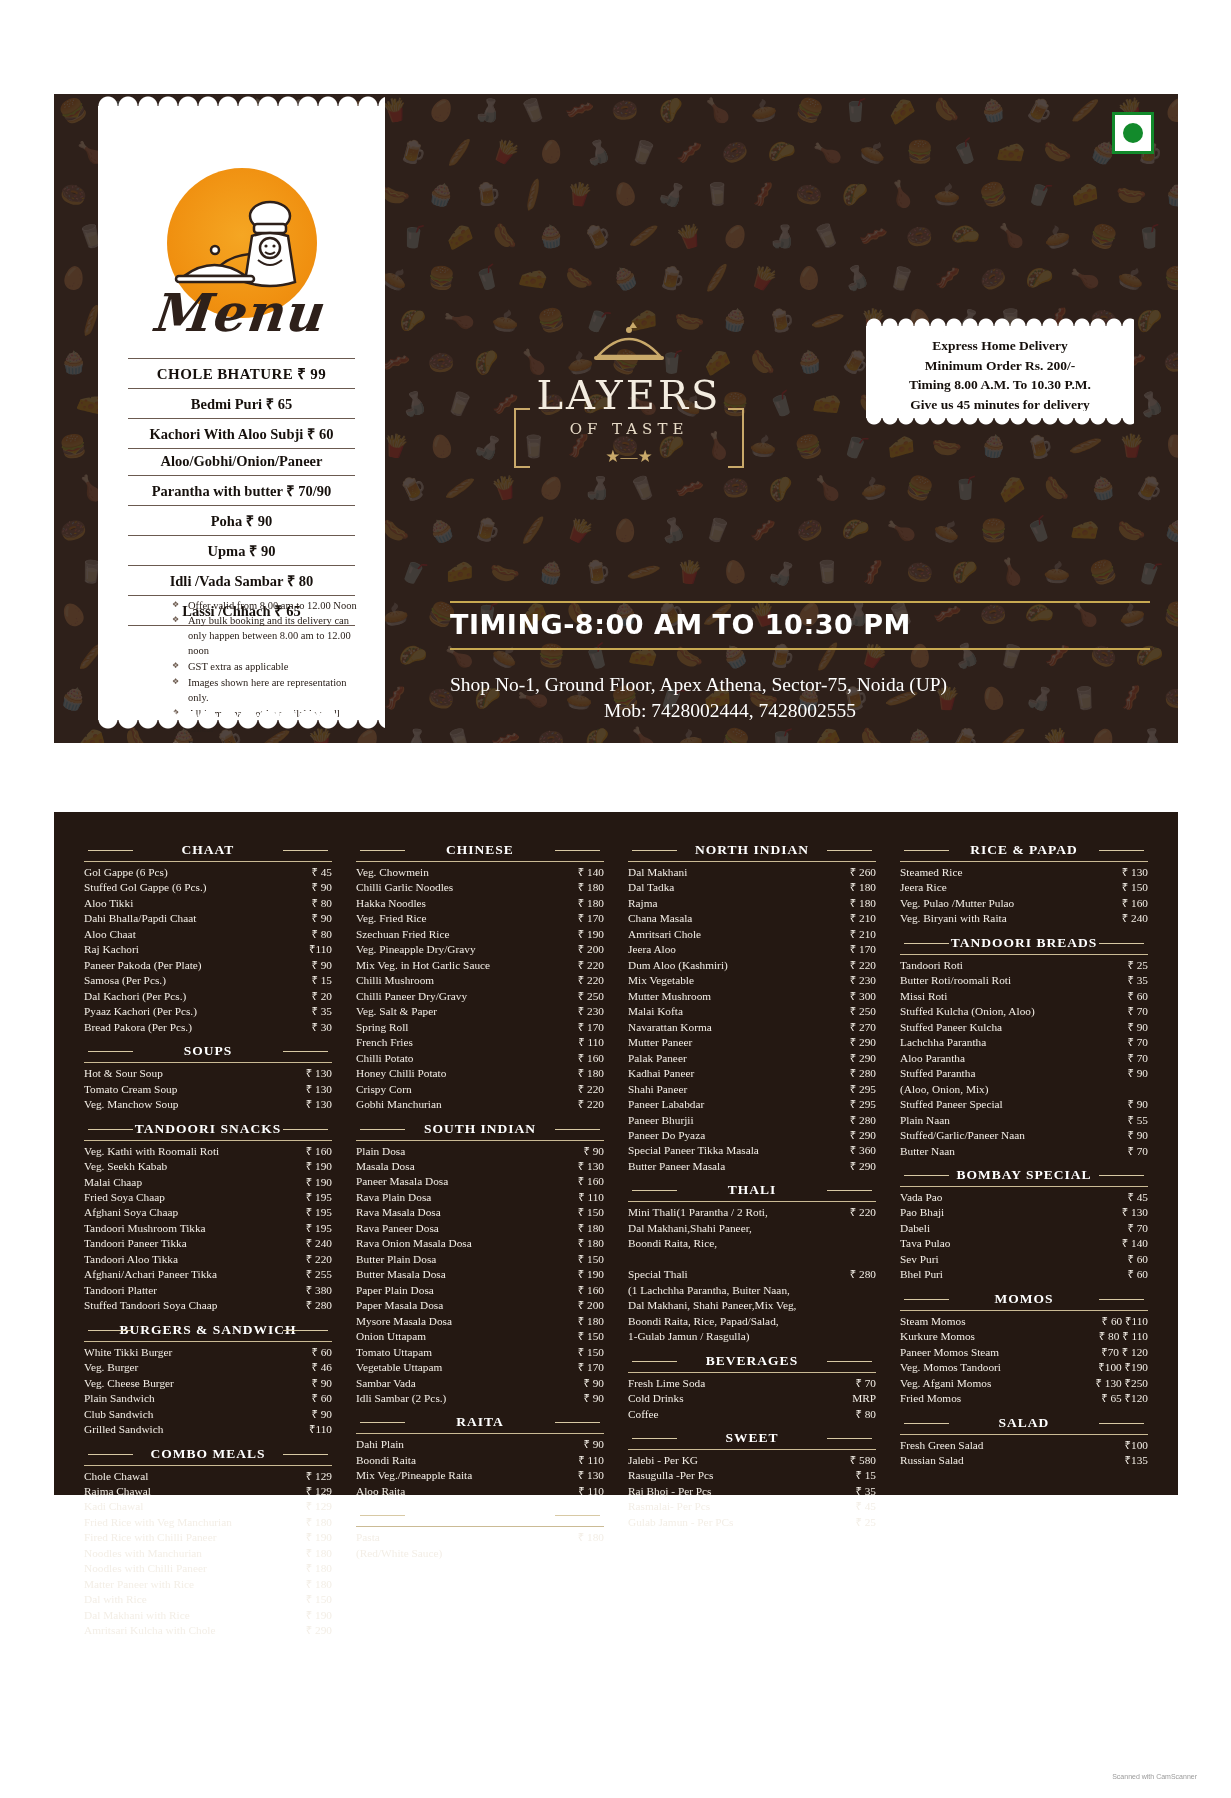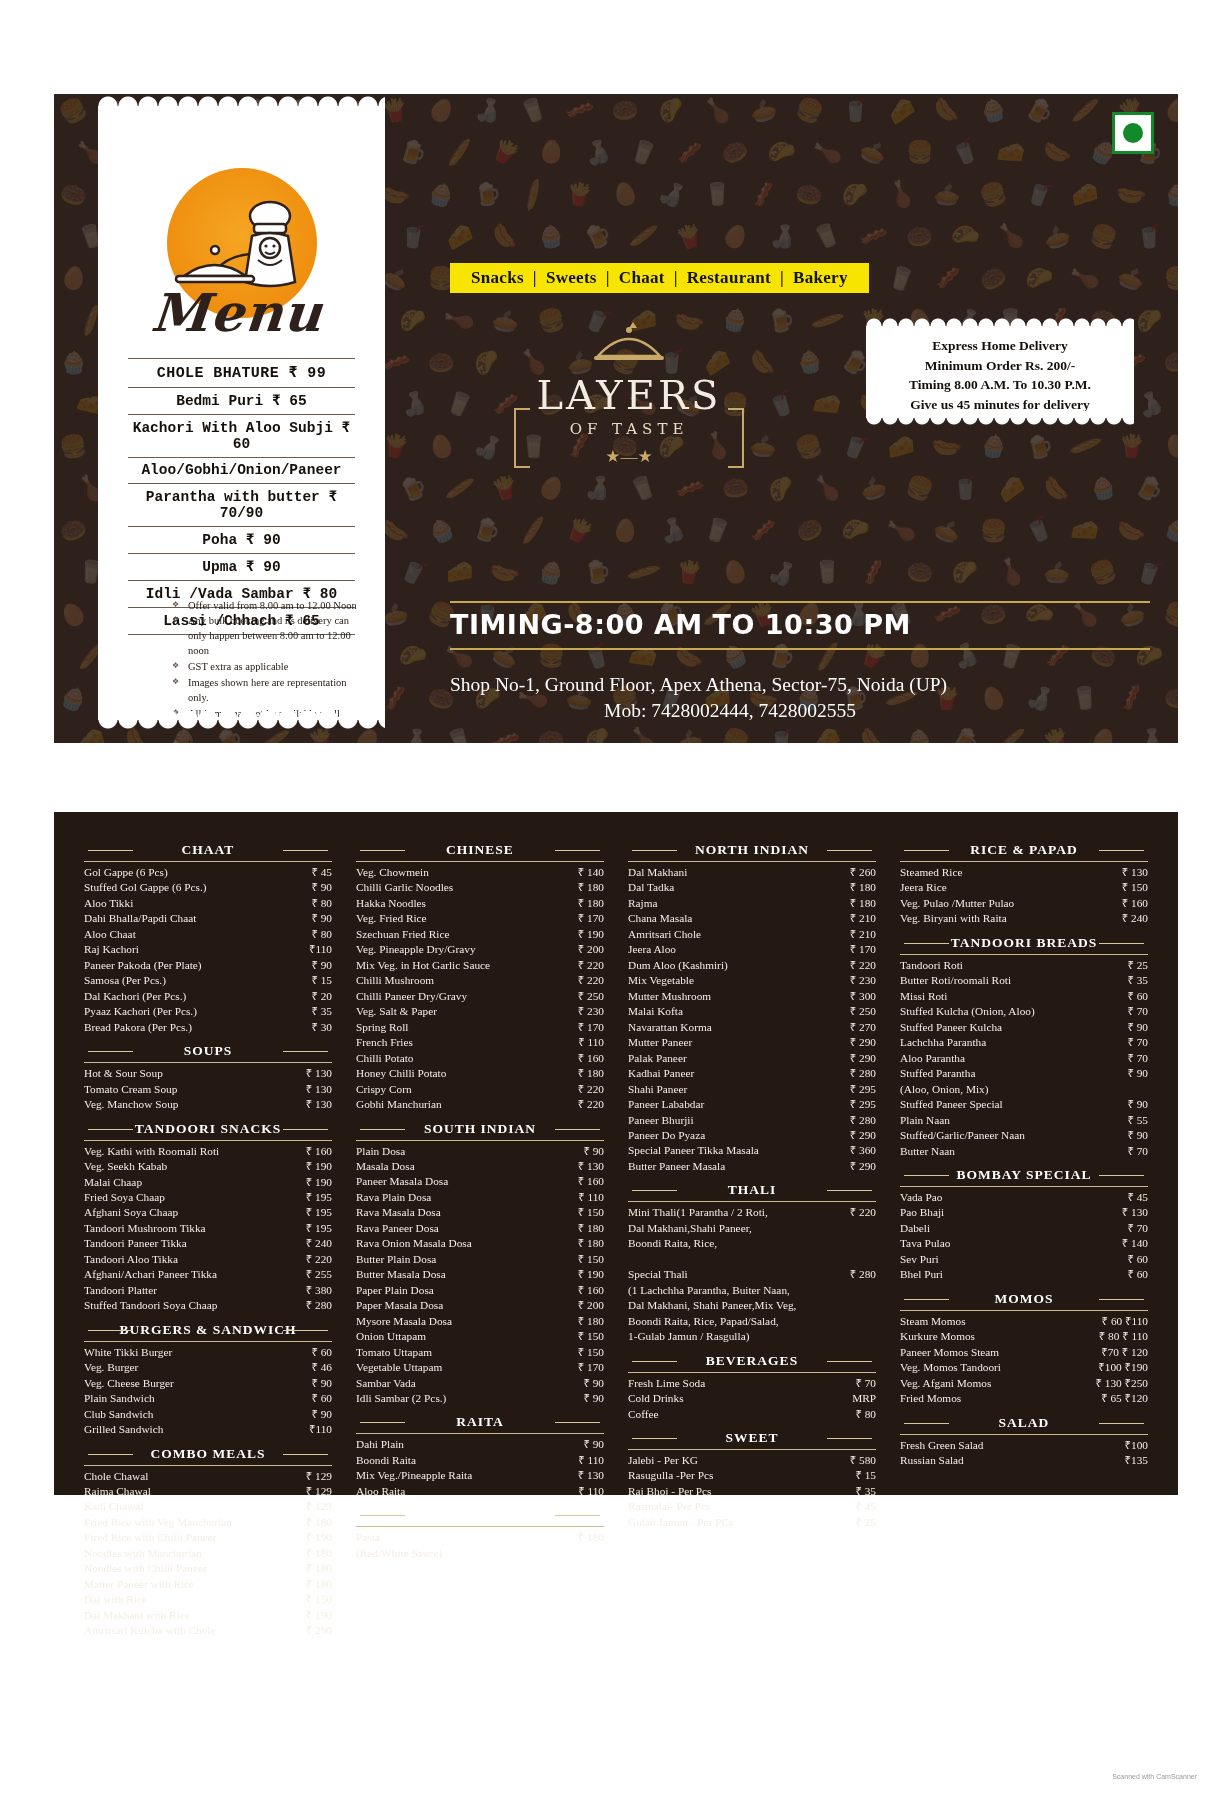--- a/index.html
+++ b/index.html
@@ -20,21 +20,21 @@
      radial-gradient(circle at 10px 10px, #fff 9px, transparent 10px) repeat-x;background-size:20px 20px;}
   .paper:after{content:"";position:absolute;left:0;right:0;bottom:-9px;height:18px;background:
      radial-gradient(circle at 10px 8px, #fff 9px, transparent 10px) repeat-x;background-size:20px 20px;}
 
   .goodmorning{position:absolute;left:0;right:0;top:28px;text-align:center;font-family:"DejaVu Serif",serif;font-style:italic;font-weight:bold;font-size:28px;color:#1c1209;}
   .sunburst{position:absolute;left:50%;transform:translateX(-50%);top:62px;width:150px;height:150px;border-radius:50%;background:radial-gradient(circle at 50% 45%, #f5a623 0%, #f09010 65%, #e8860c 100%);}
   .chef{position:absolute;left:50%;transform:translateX(-50%);top:74px;width:160px;height:130px;}
   .menu-word{position:absolute;left:0;right:0;top:176px;text-align:center;font-family:"DejaVu Serif",serif;font-style:italic;font-weight:bold;font-size:52px;color:#2e201a;letter-spacing:1px;}
   .menu-word span{display:inline-block;transform:skewX(-8deg);}
 
-  .pricelist{position:absolute;left:30px;right:30px;top:252px;font-family:Liberation Mono, monospace;}
+  .pricelist{position:absolute;left:30px;right:30px;top:252px;}
   .pricelist .row{border-bottom:1px solid #6b5a50;text-align:center;padding:4px 0 5px;font-size:14.5px;color:#16100c;font-weight:bold;}
   .pricelist .row:first-child{border-top:1px solid #6b5a50;font-size:15px;letter-spacing:.4px;}
 
   .notes{position:absolute;left:34px;right:18px;top:482px;font-family:"Liberation Serif",serif;font-size:10.5px;color:#2b211b;line-height:1.42;}
   .notes li{list-style:none;position:relative;padding-left:16px;margin-bottom:1px;}
   .notes li:before{content:"\2756";position:absolute;left:0;top:0;font-size:8px;color:#6a584c;}
 
   
   .brandline{position:absolute;left:424px;top:103px;font-family:"DejaVu Sans",sans-serif;font-weight:bold;font-size:38px;color:#ef3b3b;text-shadow:2px 2px 0 #7d1111;letter-spacing:.5px;}
   .catbar{position:absolute;left:396px;top:169px;background:#f7e400;color:#111;font-family:"Liberation Serif",serif;font-weight:bold;font-size:17px;padding:5px 12px;letter-spacing:.3px;}
@@ -515,21 +515,20 @@
     <ul class="notes" id="notes-list">
         <li>Offer valid from 8.00 am to 12.00 Noon</li>
         <li>Any bulk booking and its delivery can only happen between 8.00 am to 12.00 noon</li>
         <li>GST extra as applicable</li>
         <li>Images shown here are representation only.</li>
         <li>All items may not be available at all times.</li>
         <li>Rate and items may change wiout prior notice</li>
       </ul>
   </div>
 
-  <div class="catbar" id="catbar"><span>Snacks</span><i>|</i><span>Sweets</span><i>|</i><span>Chaat</span><i>|</i><span>Restaurant</span><i>|</i><span>Bakery</span></div>
 
   <div class="logo">
     <div class="bars"></div>
     <svg class="dome" viewBox="0 0 74 40">
       <path d="M6 34 q31 -34 62 0 z" fill="none" stroke="#c9a96a" stroke-width="2.5"></path>
       <rect x="2" y="34" width="70" height="4" rx="2" fill="#c9a96a"></rect>
       <path d="M37 6 l4 -6 l4 6 z" fill="#c9a96a"></path>
       <circle cx="37" cy="8" r="3" fill="#c9a96a"></circle>
     </svg>
     <div class="ltxt">LAYERS</div>

